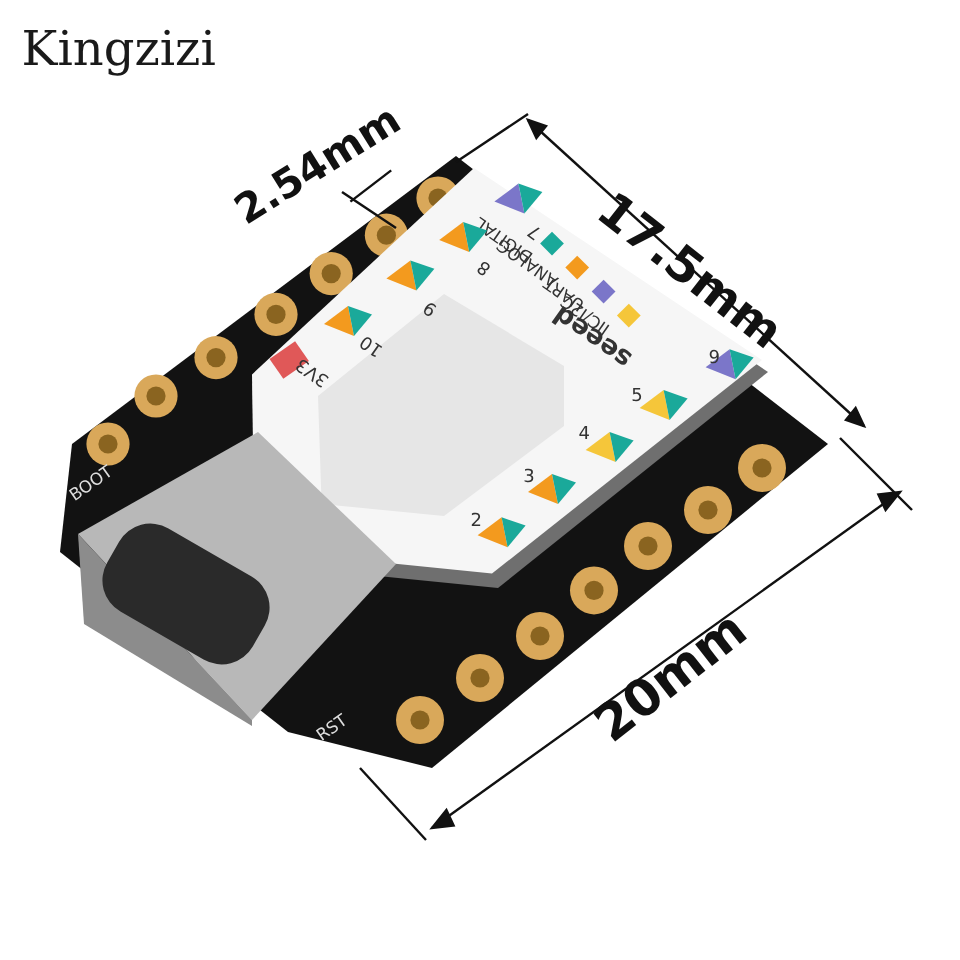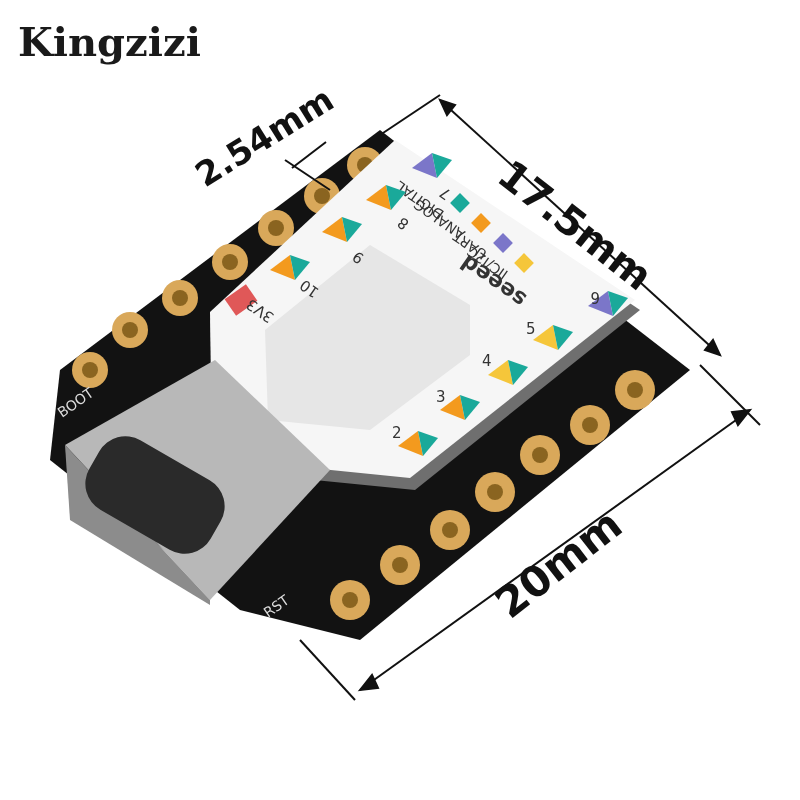--- a/index.html
+++ b/index.html
@@ -1,17 +1,17 @@
 <!DOCTYPE html>
 <html><head>
 <meta charset="utf-8">
 <style>
   html,body{margin:0;padding:0;background:#ffffff;}
   body{width:800px;height:800px;position:relative;overflow:hidden;font-family:"Liberation Sans",sans-serif;}
-  .watermark{position:absolute;left:18px;top:18px;font-family:"DejaVu Serif",serif;font-size:40px;color:#1a1a1a;font-weight:bold;}
+  .watermark{position:absolute;left:18px;top:18px;font-family:"DejaVu Serif",serif;font-size:40px;color:#1a1a1a;}
   svg{position:absolute;left:0;top:0;}
   .dim{font-family:"DejaVu Sans",sans-serif;font-weight:bold;fill:#111;}
   .silk{font-family:"DejaVu Sans",sans-serif;fill:#333;}
 </style>
 </head>
 <body>
 
 <div class="watermark">Kingzizi</div>
 
 <svg width="800" height="800" viewBox="0 0 800 800">

